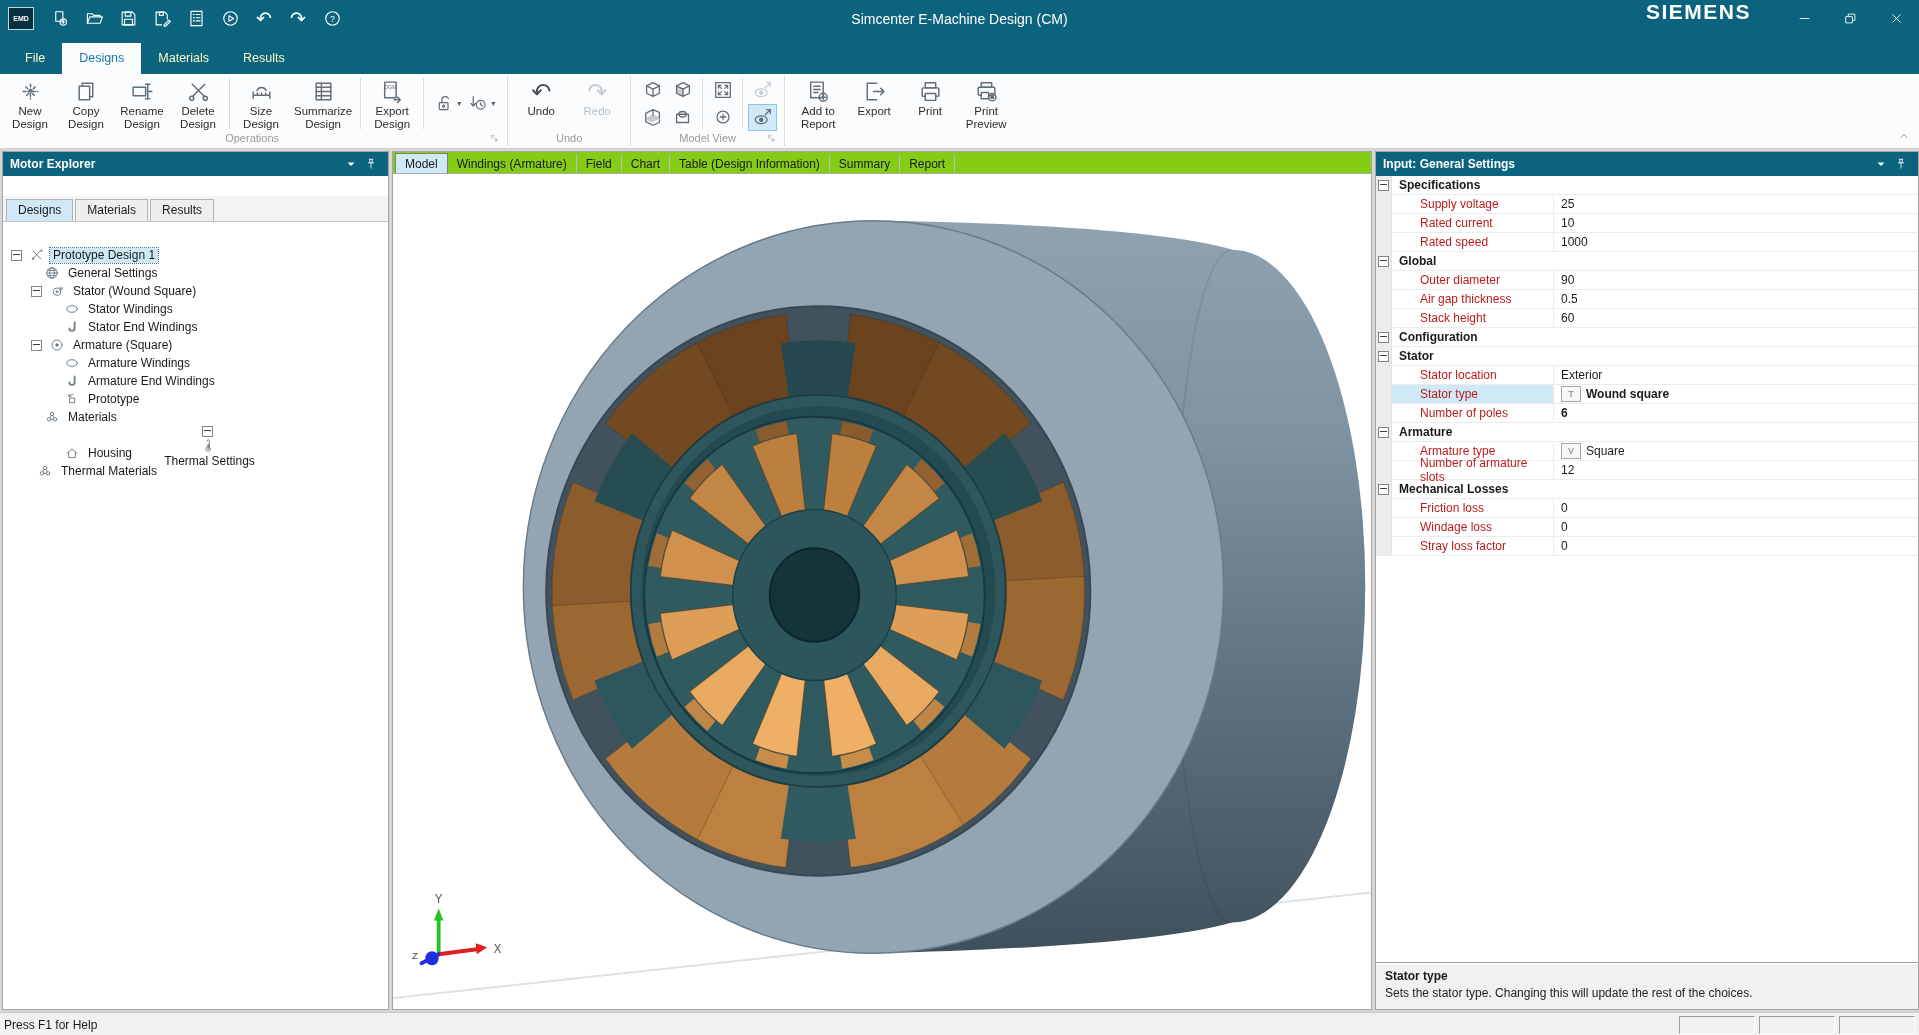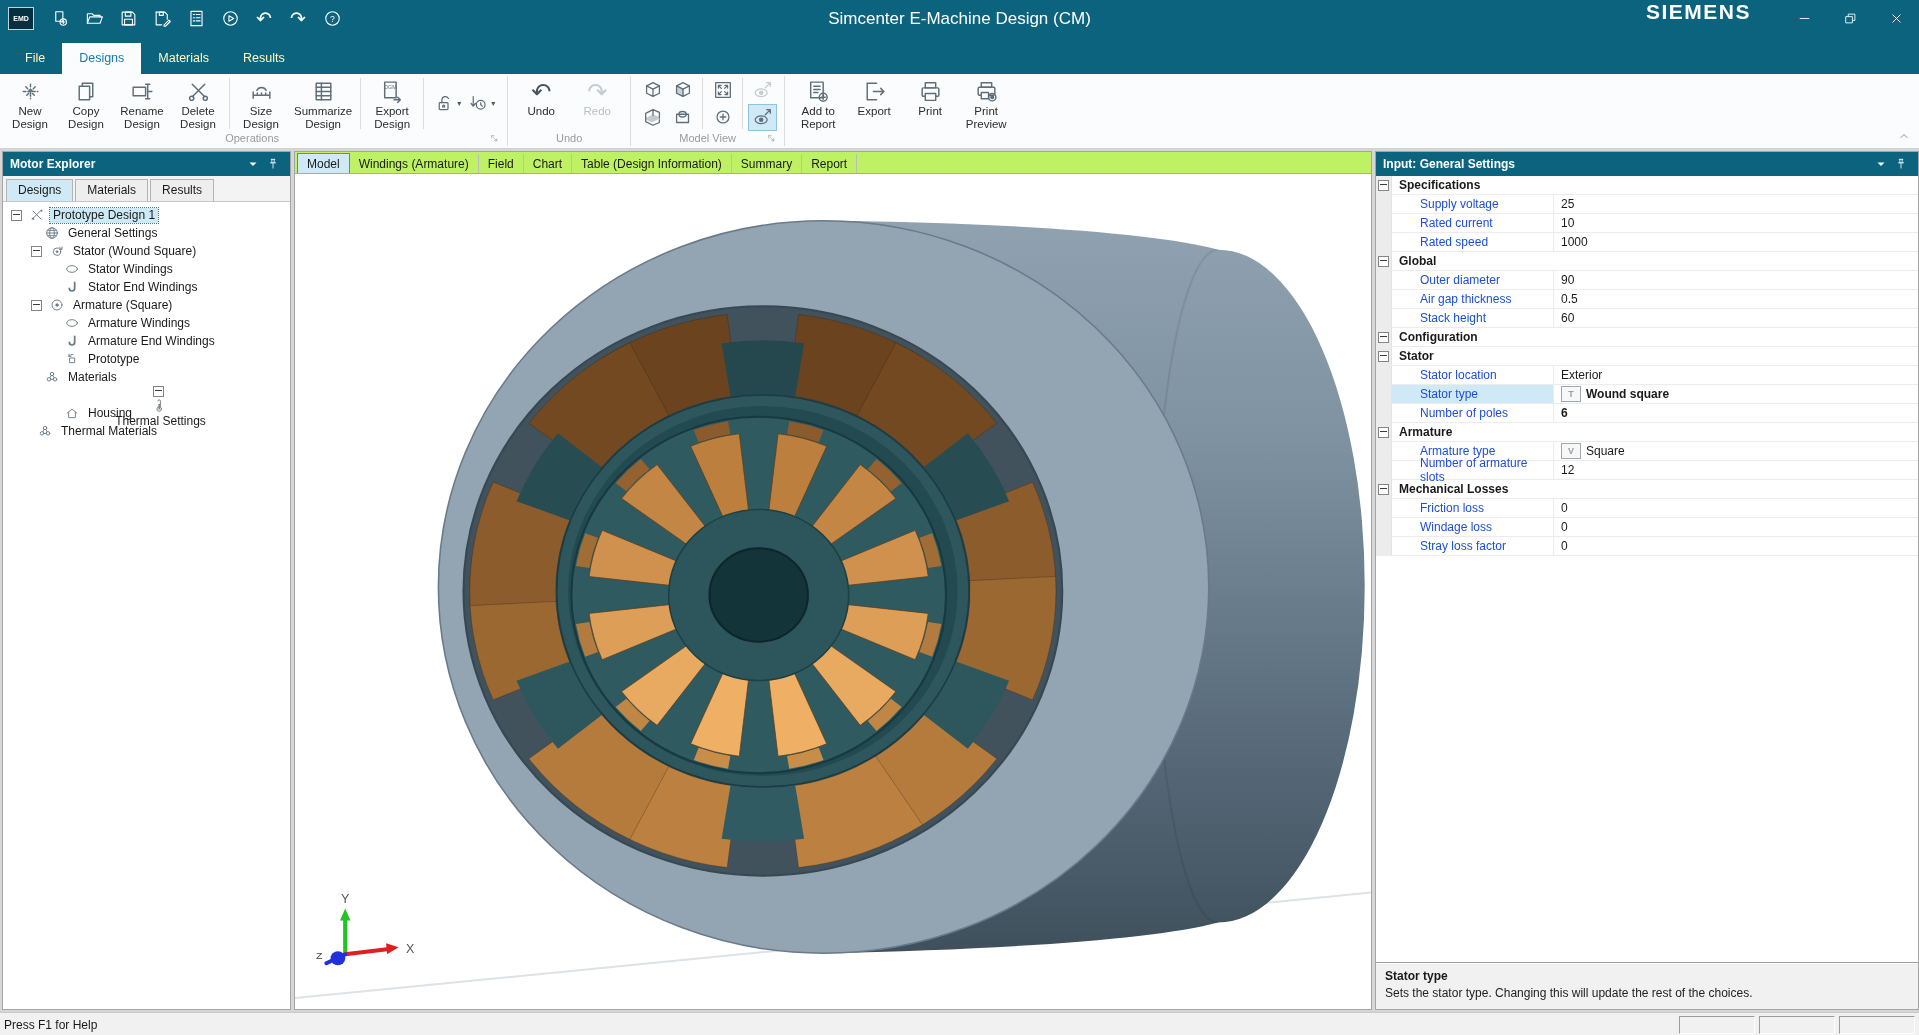--- a/index.html
+++ b/index.html
@@ -5,21 +5,21 @@
   html,body{margin:0;padding:0;background:#444;}
   #app{width:1919px;height:1035px;position:relative;background:#fff;overflow:hidden;
        font-family:"Liberation Sans",sans-serif;font-size:12px;color:#1a1a1a;cursor:default;}
   
   .titlebar{height:37px;background:#0B637E;display:flex;align-items:center;position:relative;color:#fff;}
   .tb-icons{display:flex;align-items:center;gap:6px;padding-left:8px;z-index:2;}
   .tb-btn{width:28px;height:28px;display:flex;align-items:center;justify-content:center;color:#fff;}
   .tb-btn .txtic{font-size:19px;line-height:1;}
   .appbox{width:24px;height:21px;background:#06303f;border:1px solid #bcd6de;display:flex;align-items:center;justify-content:center;
           font-size:7px;font-weight:bold;color:#fff;letter-spacing:0;margin-right:6px;}
-  .tb-title{position:absolute;left:0;right:0;text-align:center;font-size:17px;color:#fff;pointer-events:none;}
+  .tb-title{position:absolute;left:0;right:0;text-align:center;font-size:14px;color:#fff;pointer-events:none;}
   .tb-right{margin-left:auto;display:flex;align-items:flex-start;z-index:2;}
   .brand{font-weight:bold;font-size:21px;letter-spacing:1.5px;margin-right:30px;}
   .win-btn{width:46px;height:37px;display:flex;align-items:center;justify-content:center;color:#fff;}
   
   .menubar{height:37px;background:#0B637E;display:flex;align-items:flex-end;padding-left:8px;}
   .menu-tab{color:#fef9c3;padding:8px 17px 9px;font-size:12.5px;}
   .menu-tab.active{background:#fbfcfd;color:#1779ab;}
   
   .ribbon{height:74px;background:#fbfcfd;border-bottom:1px solid #d2d2d2;display:flex;position:relative;}
   .rgroup{display:flex;flex-direction:column;position:relative;padding:2px 2px 0;}
@@ -38,51 +38,51 @@
   .vcluster{display:flex;flex-direction:column;justify-content:center;gap:2px;padding:0 3px;}
   .vrow{display:flex;gap:3px;}
   .ig-cell{width:27px;height:25px;display:flex;align-items:center;justify-content:center;color:#5f6e79;}
   .ig-cell.disabled{color:#c5cbd0;}
   .ig-cell.active{background:#cfe9f6;outline:1px solid #8fc3e0;}
   .launcher{position:absolute;right:2px;bottom:2px;width:13px;height:13px;color:#8a98a1;}
   .ribbon-collapse{position:absolute;right:8px;bottom:5px;color:#6b7b85;}
   
   .main{display:flex;gap:3px;padding:2px 0 2px 2px;background:#d6d6d6;height:863px;box-sizing:border-box;}
   .panel{background:#fff;border:1px solid #a5a5a5;display:flex;flex-direction:column;box-sizing:border-box;}
-  .left{width:289px;flex:0 0 auto;}
+  .left{width:387px;flex:0 0 auto;gap:20px;}
   .center{flex:1;}
   .right{width:544px;flex:0 0 auto;}
   .phead{height:24px;background:#0B637E;color:#fff;display:flex;align-items:center;padding:0 7px;font-weight:bold;font-size:12px;flex:0 0 auto;}
   .phead .sp{flex:1;}
   .phicon{width:20px;height:17px;color:#fff;display:flex;align-items:center;justify-content:center;}
   
   .ltabs{display:flex;background:#f3f3f3;border-bottom:1px solid #c6c6c6;padding:3px 3px 0;flex:0 0 auto;}
   .ltab{padding:3px 11px 4px;border:1px solid #b3b3b3;border-bottom:none;background:#eee;margin-right:2px;font-size:12px;}
   .ltab.active{background:#cfe9f6;}
   .tree{flex:1;overflow:hidden;padding-top:4px;}
   .trow{display:flex;align-items:center;height:18px;font-size:12px;white-space:nowrap;}
   .xbox{width:9px;height:9px;border:1px solid #848484;background:#fff;position:relative;flex:0 0 auto;}
   .xbox::after{content:"";position:absolute;left:1px;right:1px;top:3px;border-top:1px solid #3c3c3c;}
   .texp{margin-right:5px;}
   .tnoexp{width:11px;flex:0 0 auto;}
   .ticon{width:19px;height:17px;color:#6b7b85;margin-right:4px;flex:0 0 auto;display:flex;align-items:center;justify-content:center;}
   .tlabel{padding:0 3px;line-height:15px;}
   .trow.selected .tlabel{background:#cde9f6;outline:1px dotted #50748c;}
   
-  .ctabs{display:flex;background:#bef264;border-bottom:1px solid #a9a9a9;padding:2px 0 0 2px;flex:0 0 auto;height:22px;box-sizing:border-box;align-items:flex-end;}
+  .ctabs{display:flex;background:#84cc16;border-bottom:1px solid #a9a9a9;padding:2px 0 0 2px;flex:0 0 auto;height:22px;box-sizing:border-box;align-items:flex-end;}
   .ctab{padding:3px 9px 2px;font-size:12px;border-right:1px solid #bdbdbd;background:transparent;white-space:nowrap;}
   .ctab.active{background:#cfe9f6;border:1px solid #7f7f7f;border-bottom:none;}
   .viewport{flex:1;position:relative;background:#fff;overflow:hidden;}
   .viewport svg{position:absolute;inset:0;}
   
   .pgrid{flex:1;overflow:hidden;font-size:12px;}
   .prow{display:flex;height:18px;align-items:stretch;border-bottom:1px solid #ececec;}
   .pgut{width:15px;background:#ececec;flex:0 0 auto;display:flex;align-items:center;justify-content:center;border-right:1px solid #e2e2e2;}
   .pgname{font-weight:bold;display:flex;align-items:center;padding-left:7px;}
-  .plabel{width:162px;padding-left:28px;display:flex;align-items:center;border-right:1px solid #ececec;flex:0 0 auto;box-sizing:border-box;color:#1d4ed8;}
+  .plabel{width:162px;padding-left:28px;display:flex;align-items:center;border-right:1px solid #ececec;flex:0 0 auto;box-sizing:border-box;color:#b91c1c;}
   .plabel.hl{background:#cfe9f6;}
   .pvalue{flex:1;display:flex;align-items:center;padding-left:7px;gap:5px;}
   .pvalue.bold{font-weight:bold;}
   .micon{width:18px;height:14px;border:1px solid #a0a8ae;background:#f7f7f7;color:#97a1a8;font-size:9px;font-weight:bold;
          display:flex;align-items:center;justify-content:center;flex:0 0 auto;}
   .helpbox{flex:0 0 auto;border-top:1px solid #9e9e9e;box-shadow:inset 0 1px 0 #fff;background:#f1f1f1;padding:6px 9px;height:47px;box-sizing:border-box;}
   .help-title{font-weight:bold;font-size:12px;}
   .help-text{font-size:12px;color:#222;margin-top:3px;}
   
   .statusbar{height:24px;background:#f1f1f1;border-top:1px solid #c9c9c9;display:flex;align-items:center;padding:0 4px;font-size:12px;box-sizing:border-box;}

